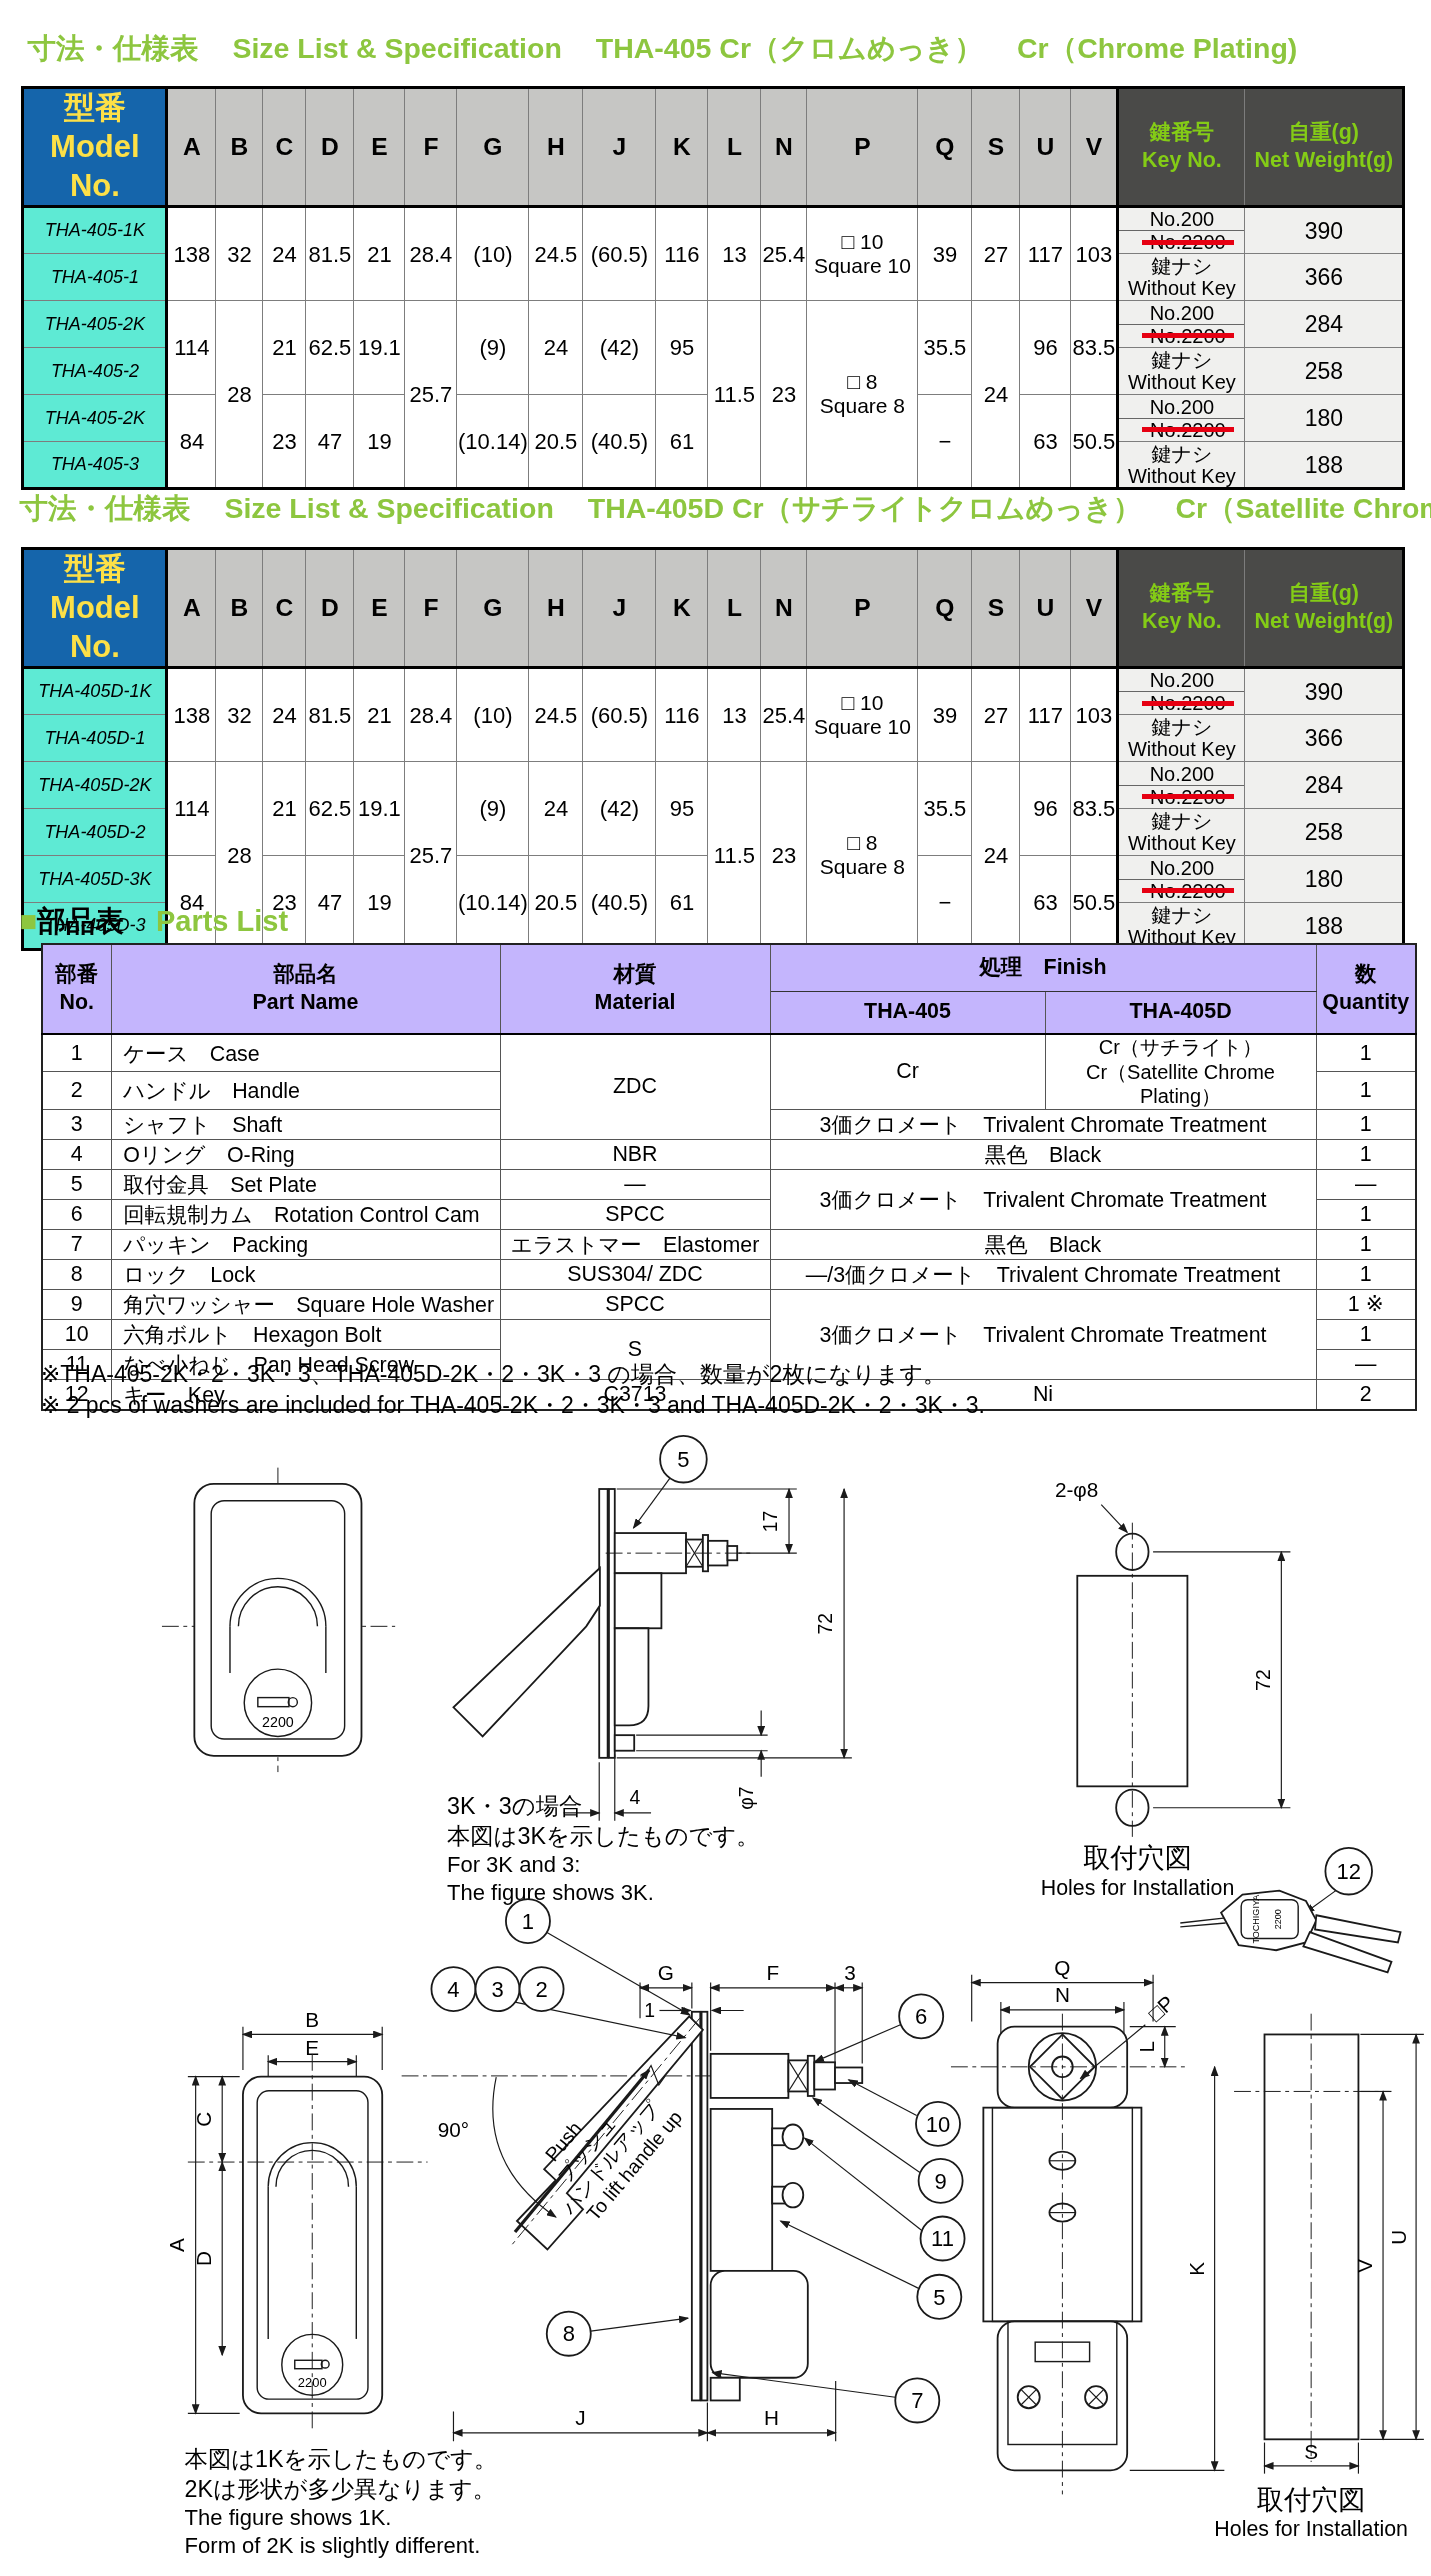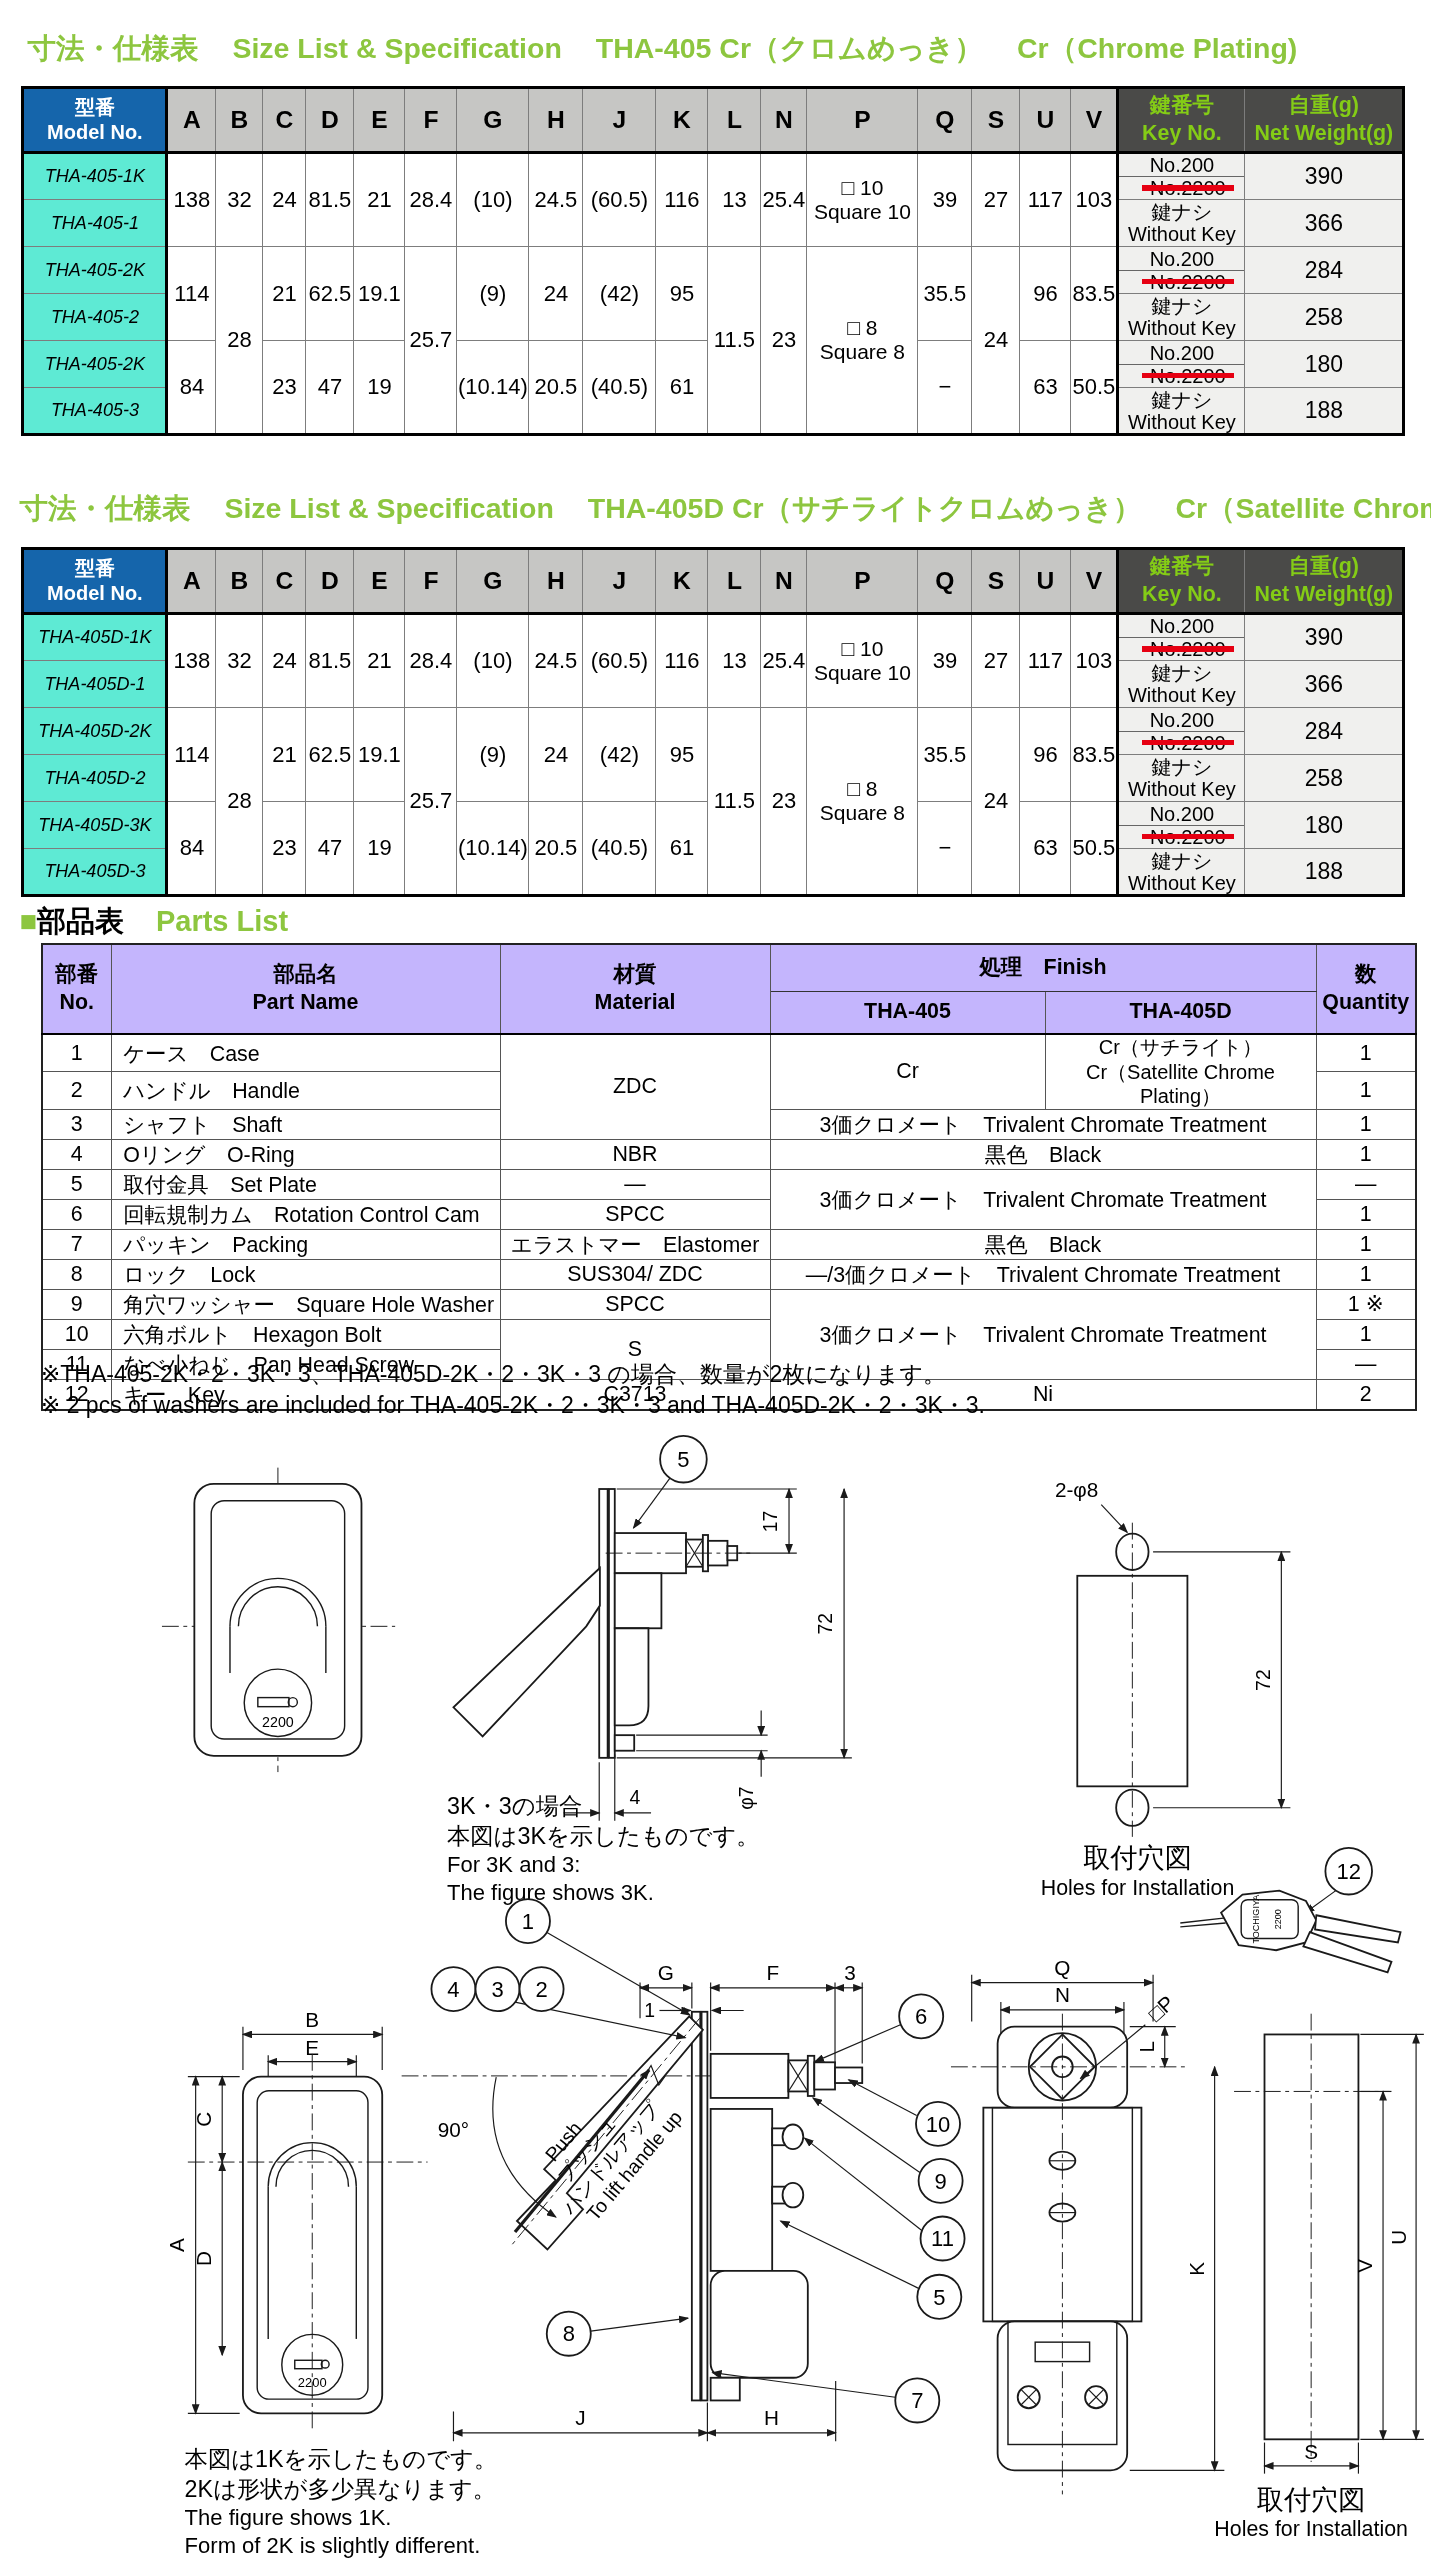--- a/index.html
+++ b/index.html
@@ -7,21 +7,21 @@
         font-family:"Liberation Sans","DejaVu Sans",sans-serif;color:#000;overflow:hidden;}
   .sect-title{position:absolute;font-weight:bold;font-size:28.5px;color:#8dc63f;white-space:nowrap;}
   .sect-title span{margin-right:34px;}
   
   .stbl{border-collapse:collapse;table-layout:fixed;width:1380px;font-size:22px;line-height:1.05;
         border:3.2px solid #000;position:absolute;left:21.4px;background:#fff;}
   .stbl th,.stbl td{border:1.3px solid #7d7d7d;text-align:center;vertical-align:middle;padding:0;overflow:hidden;}
   .stbl thead tr{height:65px;}
   .stbl tbody tr{height:47px;}
   .stbl thead th{border-bottom:3.2px solid #000;}
-  .mh{background:#1565ab;color:#ffffff;font-weight:bold;font-size:20px;line-height:1.25;border-right:3.2px solid #000 !important;}
+  .mh{background:#1565ab;color:#fde047;font-weight:bold;font-size:31px;line-height:1.25;border-right:3.2px solid #000 !important;}
   .dh{background:#c6c6c4;font-size:24.6px;font-weight:bold;}
   .kh,.wh{background:#4a4a48;color:#84cc16;font-weight:bold;font-size:21.4px;line-height:1.3;}
   .kh{border-left:3.2px solid #000 !important;}
   .mc{background:#5eead4;text-align:left;padding-left:15.5px;font-size:18px;border-right:3.2px solid #000 !important;font-style:italic;}
   .kc{background:#f0f0ee;border-left:3.2px solid #000 !important;font-size:20px;}
   .wc{background:#f0f0ee;font-size:23px;}
   .k1{height:22px;line-height:22px;border-bottom:1.3px solid #666;}
   .k2{height:22px;line-height:22px;padding-left:12px;}
   .nl{height:22px;line-height:22px;}
   .strike{position:relative;display:inline-block;}

